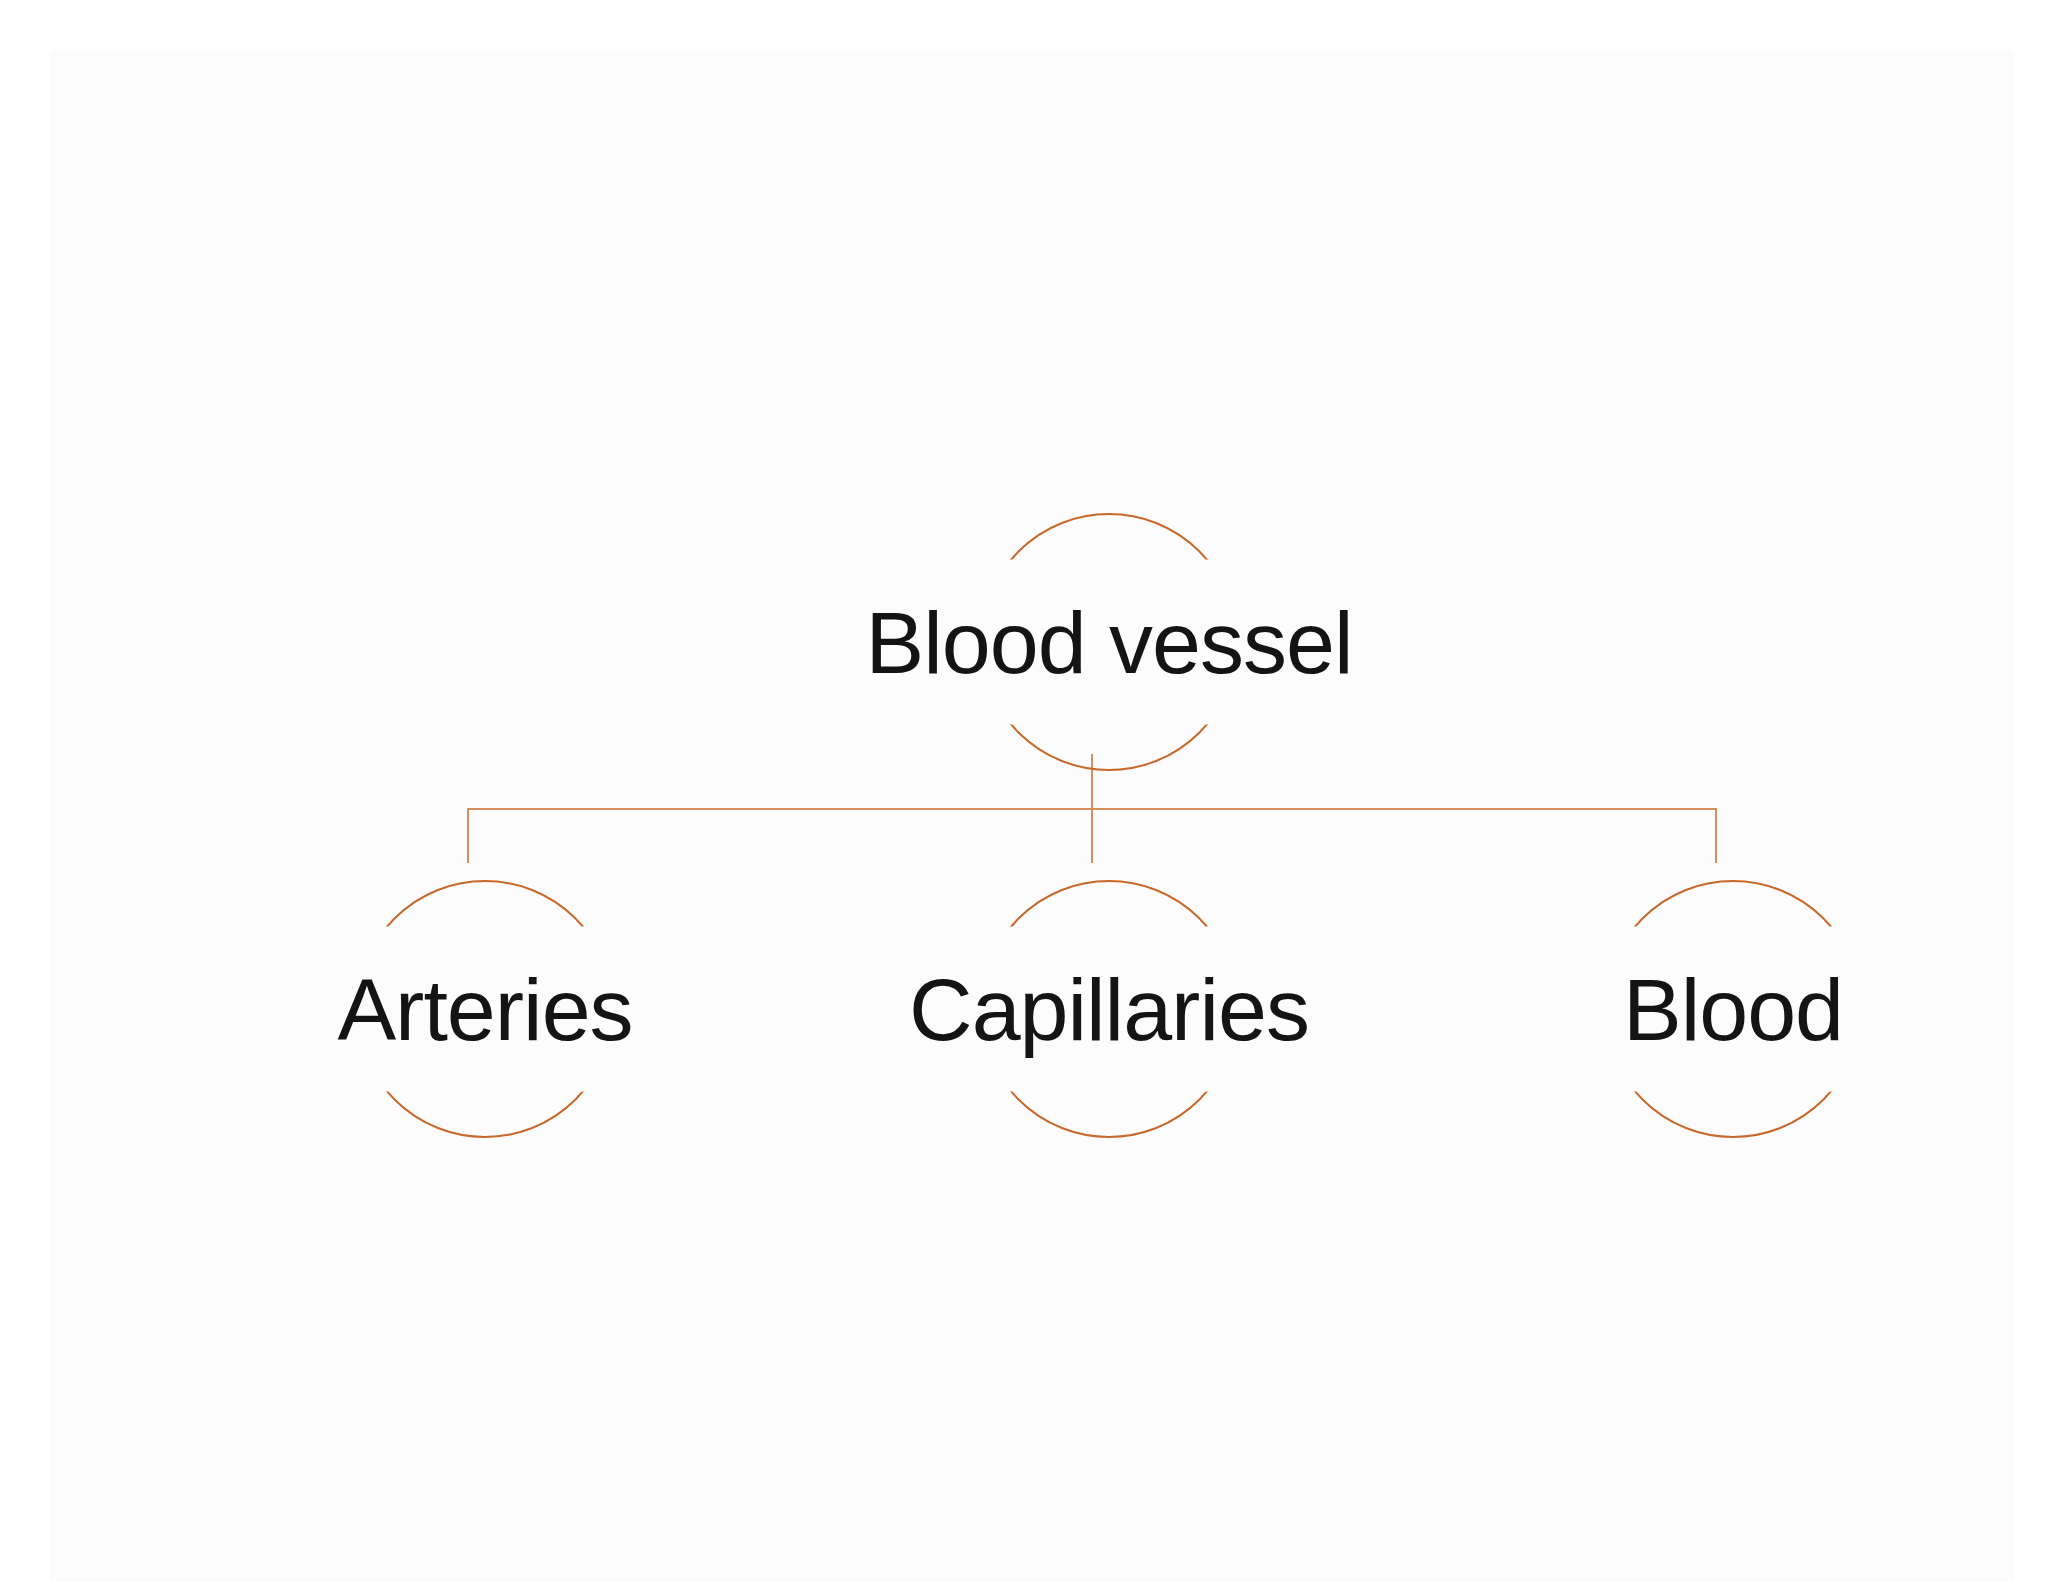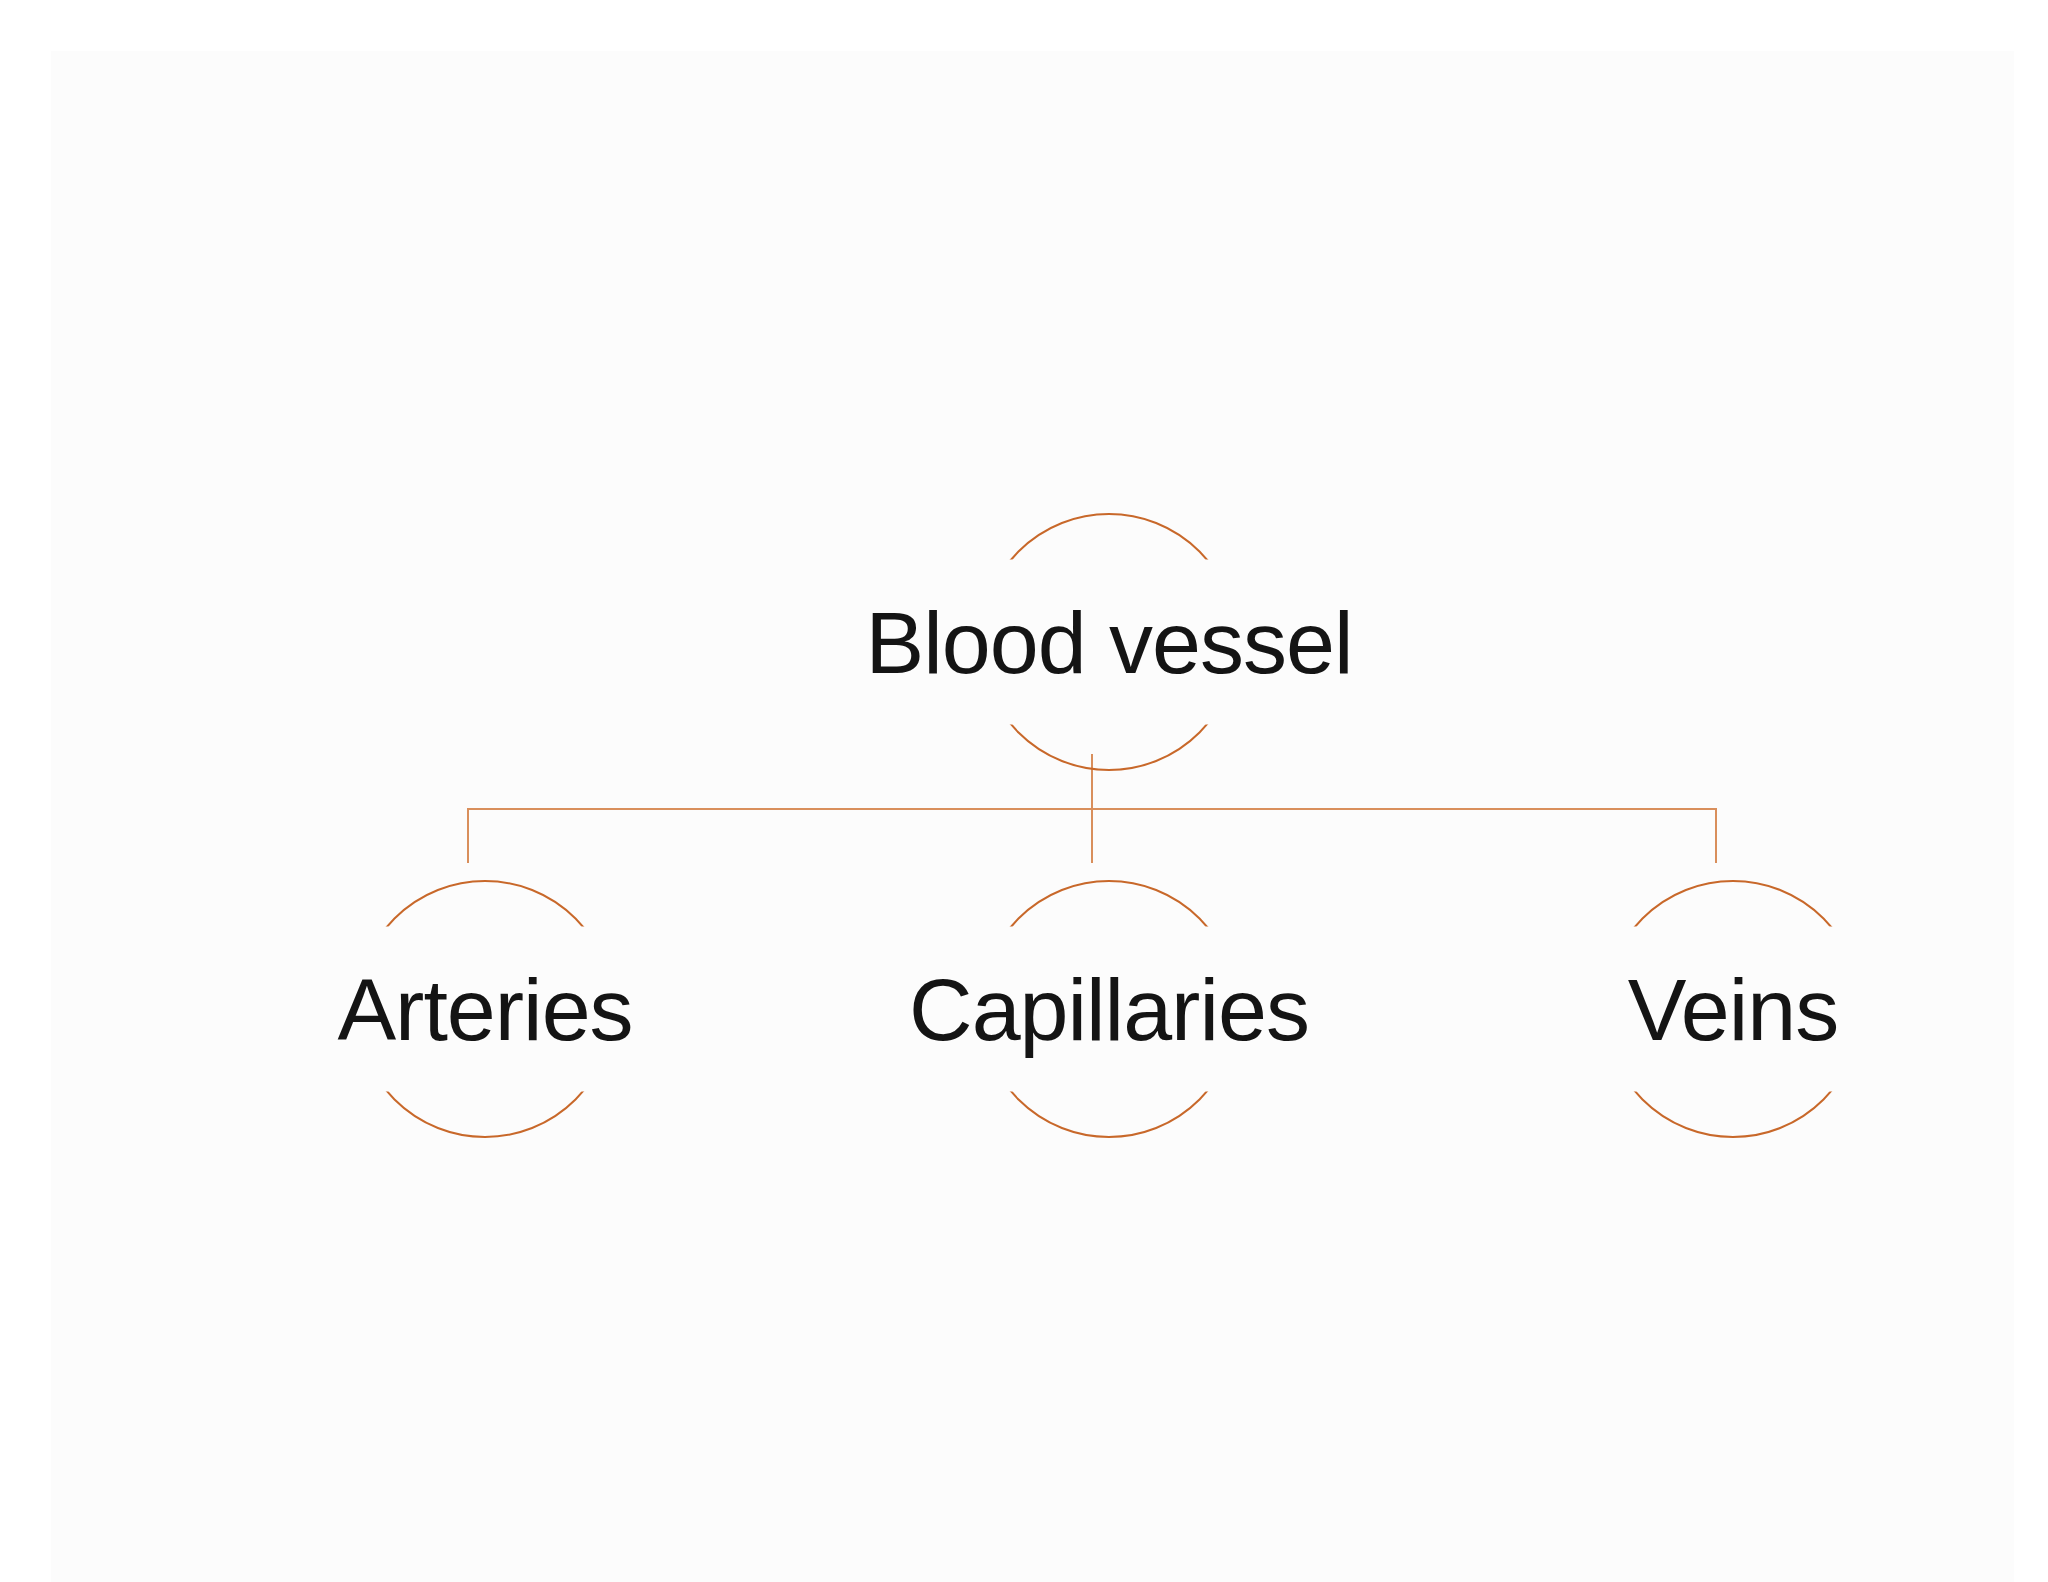--- a/index.html
+++ b/index.html
@@ -67,16 +67,16 @@
     <div class="label">Arteries</div>
   </div>
 
   <div class="node" style="left:1024px; top:924px;">
     <div class="circle"></div>
     <div class="label">Capillaries</div>
   </div>
 
   <div class="node" style="left:1648px; top:924px;">
     <div class="circle"></div>
-    <div class="label">Veins</div>
+    <div class="label">Blood</div>
   </div>
 
 </div>
 
 </body></html>

